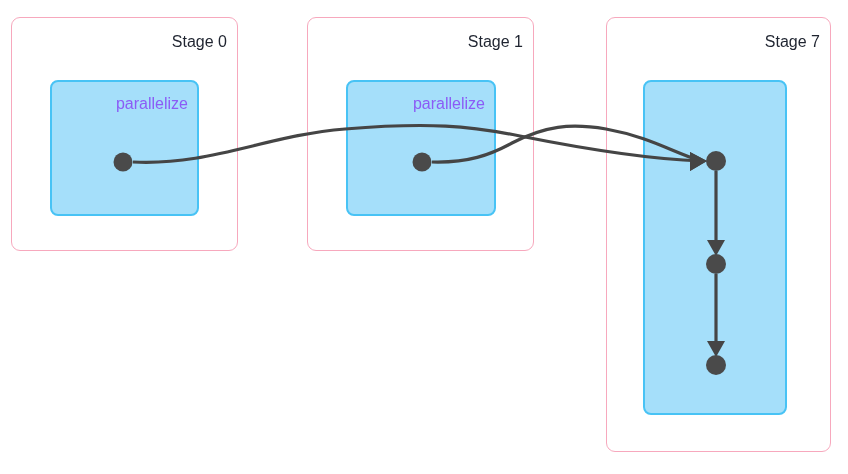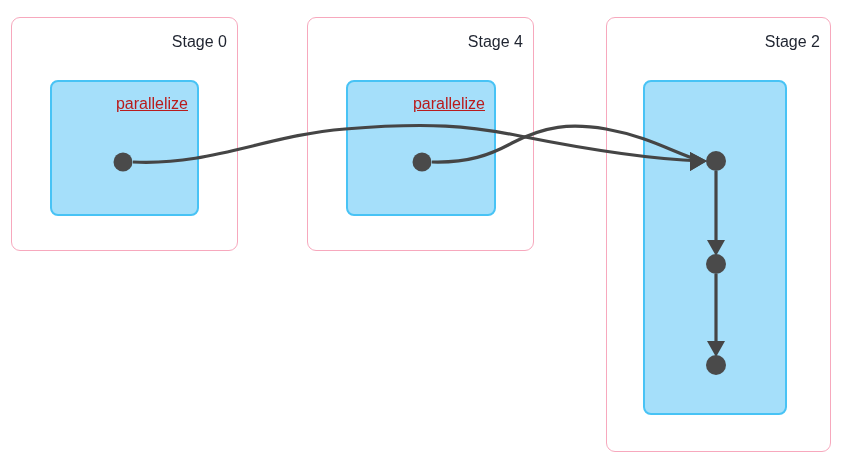--- a/index.html
+++ b/index.html
@@ -39,24 +39,23 @@
     position: absolute;
     box-sizing: border-box;
     background: #a5dffa;
     border: 2px solid #48c3f5;
     border-radius: 8px;
   }
   .node-label {
     position: absolute;
     font-size: 16px;
     line-height: 18px;
-    color: #b91c1c;
+    color: #8b5cf6;
     white-space: nowrap;
     text-align: right;
-    text-decoration: underline;
   }
   #edge-layer {
     position: absolute;
     left: 0;
     top: 0;
     width: 848px;
     height: 474px;
     pointer-events: none;
   }
   .edge-path {
@@ -79,28 +78,28 @@
 
   <div class="stage-cluster" id="cluster-stage-0" style="left: 11px; top: 17px; width: 227px; height: 234px;">
   </div>
   <div class="stage-label" id="label-stage-0" style="left: 0px; top: 33px; width: 227px;">Stage 0</div>
 
   <div class="node-box" id="box-node-0" style="left: 50px; top: 80px; width: 149px; height: 136px;"></div>
   <div class="node-label" id="label-node-0" style="left: 0px; top: 95px; width: 188px;">parallelize</div>
 
   <div class="stage-cluster" id="cluster-stage-1" style="left: 307px; top: 17px; width: 227px; height: 234px;">
   </div>
-  <div class="stage-label" id="label-stage-1" style="left: 0px; top: 33px; width: 523px;">Stage 4</div>
+  <div class="stage-label" id="label-stage-1" style="left: 0px; top: 33px; width: 523px;">Stage 1</div>
 
   <div class="node-box" id="box-node-1" style="left: 346px; top: 80px; width: 150px; height: 136px;"></div>
   <div class="node-label" id="label-node-1" style="left: 0px; top: 95px; width: 485px;">parallelize</div>
 
   <div class="stage-cluster" id="cluster-stage-2" style="left: 606px; top: 17px; width: 225px; height: 435px;">
   </div>
-  <div class="stage-label" id="label-stage-2" style="left: 0px; top: 33px; width: 820px;">Stage 2</div>
+  <div class="stage-label" id="label-stage-2" style="left: 0px; top: 33px; width: 820px;">Stage 7</div>
 
   <div class="node-box" id="box-node-2" style="left: 643px; top: 80px; width: 144px; height: 335px;"></div>
 
   <svg id="edge-layer" viewBox="0 0 848 474">
       <path d="M 133 162 C 210 166 268 135 345 129 C 430 122 470 126 520 136 C 585 149 645 159 701 161" class="edge-path" stroke="#454545"></path>
       <polygon points="690,152 707,161 690,171" class="edge-arrow" fill="#454545"></polygon>
       <path d="M 432 162 C 468 163 490 155 512 143 C 545 126 570 123 606 129 C 650 137 672 152 701 161" class="edge-path" stroke="#454545"></path>
       <polygon points="690,152 707,161 690,171" class="edge-arrow" fill="#454545"></polygon>
       <path d="M 716 171 L 716 252" class="edge-path" stroke="#454545"></path>
       <polygon points="707,240 716,256 725,240" class="edge-arrow" fill="#454545"></polygon>

